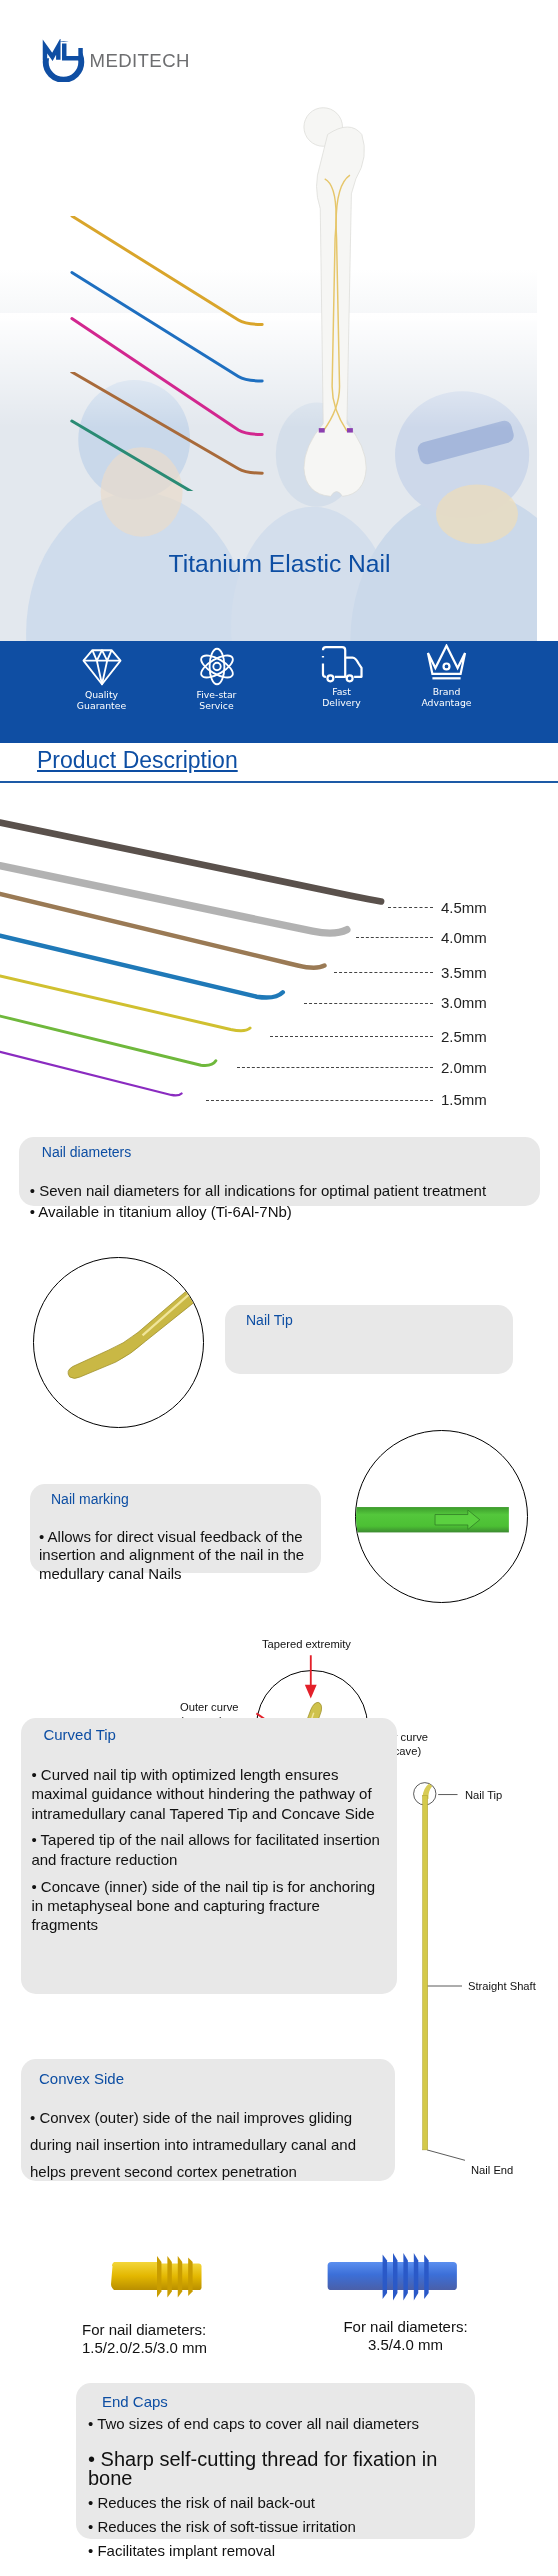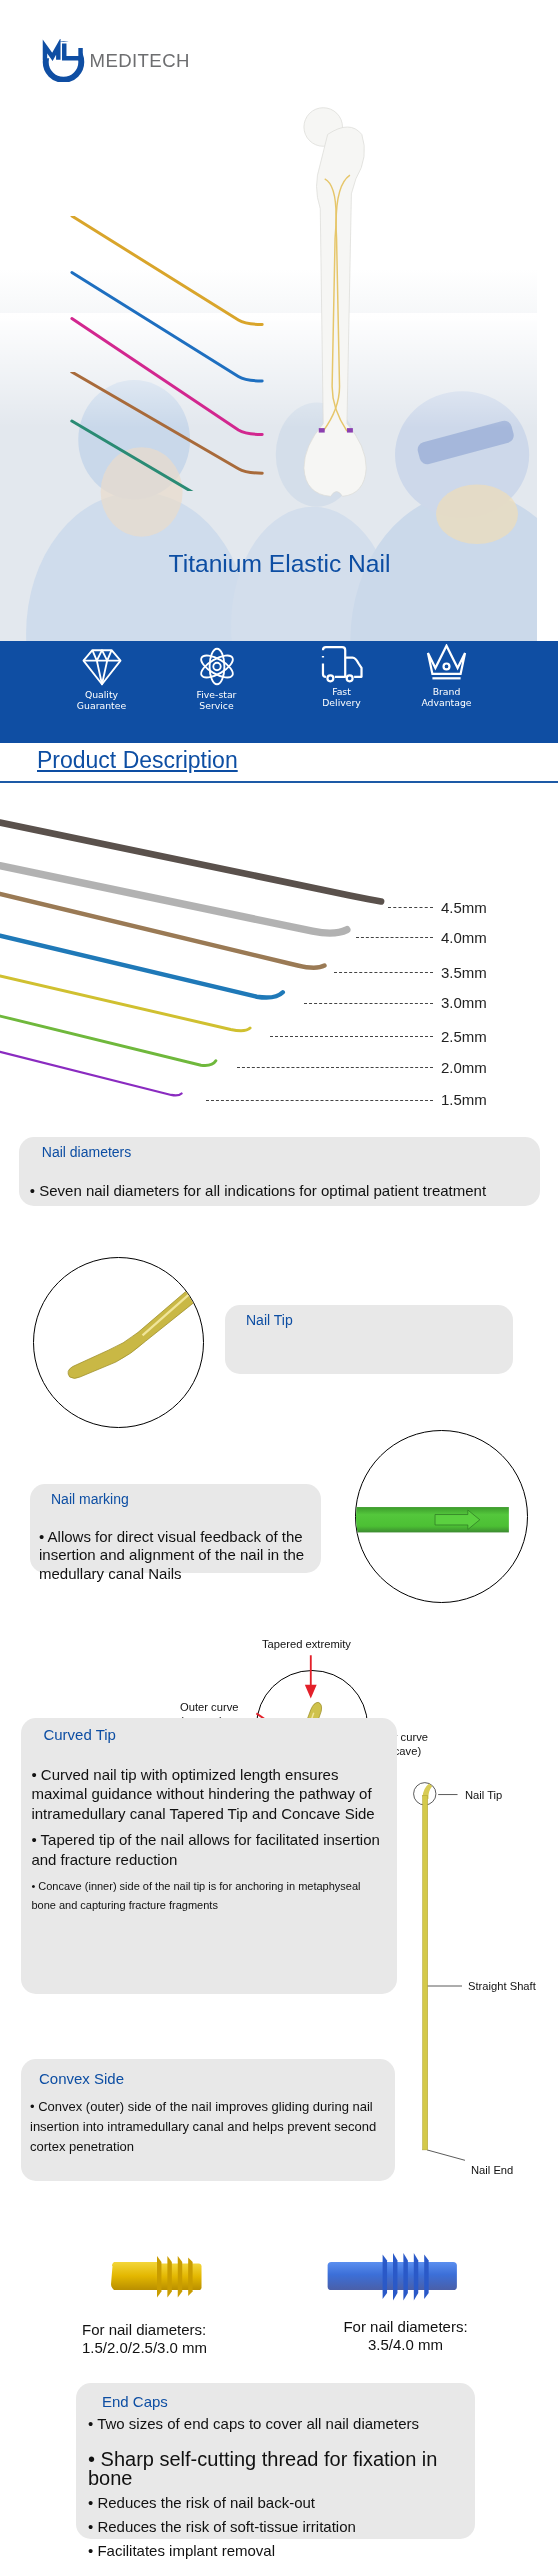--- a/index.html
+++ b/index.html
@@ -188,20 +188,21 @@
 <div class="diam-label" style="left:441px;top:929px">4.0mm</div>
 <div class="diam-label" style="left:441px;top:964px">3.5mm</div>
 <div class="diam-label" style="left:441px;top:994px">3.0mm</div>
 <div class="diam-label" style="left:441px;top:1028px">2.5mm</div>
 <div class="diam-label" style="left:441px;top:1059px">2.0mm</div>
 <div class="diam-label" style="left:441px;top:1091px">1.5mm</div>
 
 <div class="abs box" style="left:19.4px;top:1137px;width:521px;height:69px;padding-top:7.4px">
   <div class="box-title" style="padding-left:12px">Nail diameters</div>
   <div class="box-item" style="font-size:15px;line-height:19.4px">• Seven nail diameters for all indications for optimal patient treatment</div>
+  <div class="box-item" style="font-size:15px;line-height:19.4px;margin-top:1.5px">• Available in titanium alloy (Ti-6Al-7Nb)</div>
 </div>
 
 <div class="circle" style="left:33px;top:1257px;width:171px;height:171px">
   <svg width="171" height="171" viewBox="0 0 230 230">
     <path d="M210 40 L140 100 Q120 116 100 124 L52 146 Q42 152 48 160 Q54 164 62 160 L110 140 Q130 130 150 112 L220 56 Z" fill="#c9b845" stroke="#9c8d2a" stroke-width="1"></path>
     <path d="M212 46 L146 104" stroke="#f0e59a" stroke-width="3"></path>
   </svg>
 </div>
 <div class="abs box" style="left:225px;top:1305px;width:288px;height:69px;padding:7.4px 9px">
   <div class="box-title" style="padding-left:12px">Nail Tip</div>
@@ -263,26 +264,26 @@
   </g>
 </svg>
 <div class="diag-label" style="left:465px;top:1788px">Nail Tip</div>
 <div class="diag-label" style="left:468px;top:1979px">Straight Shaft</div>
 <div class="diag-label" style="left:471px;top:2163px">Nail End</div>
 
 <div class="abs box" style="left:21px;top:1718px;width:376px;height:276px;padding:7.4px 10.4px">
   <div class="box-title" style="font-size:15px;padding-left:12px;line-height:19.4px">Curved Tip</div>
   <div class="box-item" style="font-size:15px;line-height:19.4px">• Curved nail tip with optimized length ensures maximal guidance without hindering the pathway of intramedullary canal Tapered Tip and Concave Side</div>
   <div class="box-item" style="font-size:15px;line-height:19.4px;margin-top:7.4px">• Tapered tip of the nail allows for facilitated insertion and fracture reduction</div>
-  <div class="box-item" style="font-size:11px;line-height:19.4px;margin-top:7.4px">• Concave (inner) side of the nail tip is for anchoring in metaphyseal bone and capturing fracture fragments</div>
+  <div class="box-item" style="font-size:15px;line-height:19.4px;margin-top:7.4px">• Concave (inner) side of the nail tip is for anchoring in metaphyseal bone and capturing fracture fragments</div>
 </div>
 
 <div class="abs box" style="left:21px;top:2059px;width:374px;height:122px;padding:9px 9px">
   <div class="box-title" style="font-size:15px;line-height:21px;padding-left:9px">Convex Side</div>
-  <div class="box-item" style="font-size:13px;line-height:20px;margin-top:8px">• Convex (outer) side of the nail improves gliding during nail insertion into intramedullary canal and helps prevent second cortex penetration</div>
+  <div class="box-item" style="font-size:15px;line-height:27px;margin-top:15px">• Convex (outer) side of the nail improves gliding during nail insertion into intramedullary canal and helps prevent second cortex penetration</div>
 </div>
 
 <svg class="abs" style="left:108px;top:2253px" width="98" height="46" viewBox="0 0 132 62">
   <defs>
     <linearGradient id="gold" x1="0" y1="0" x2="0" y2="1">
       <stop offset="0" stop-color="#f3d63a"></stop>
         <stop offset="0.5" stop-color="#e3b700"></stop>
         <stop offset="1" stop-color="#b88e00"></stop>
     </linearGradient>
   </defs>

